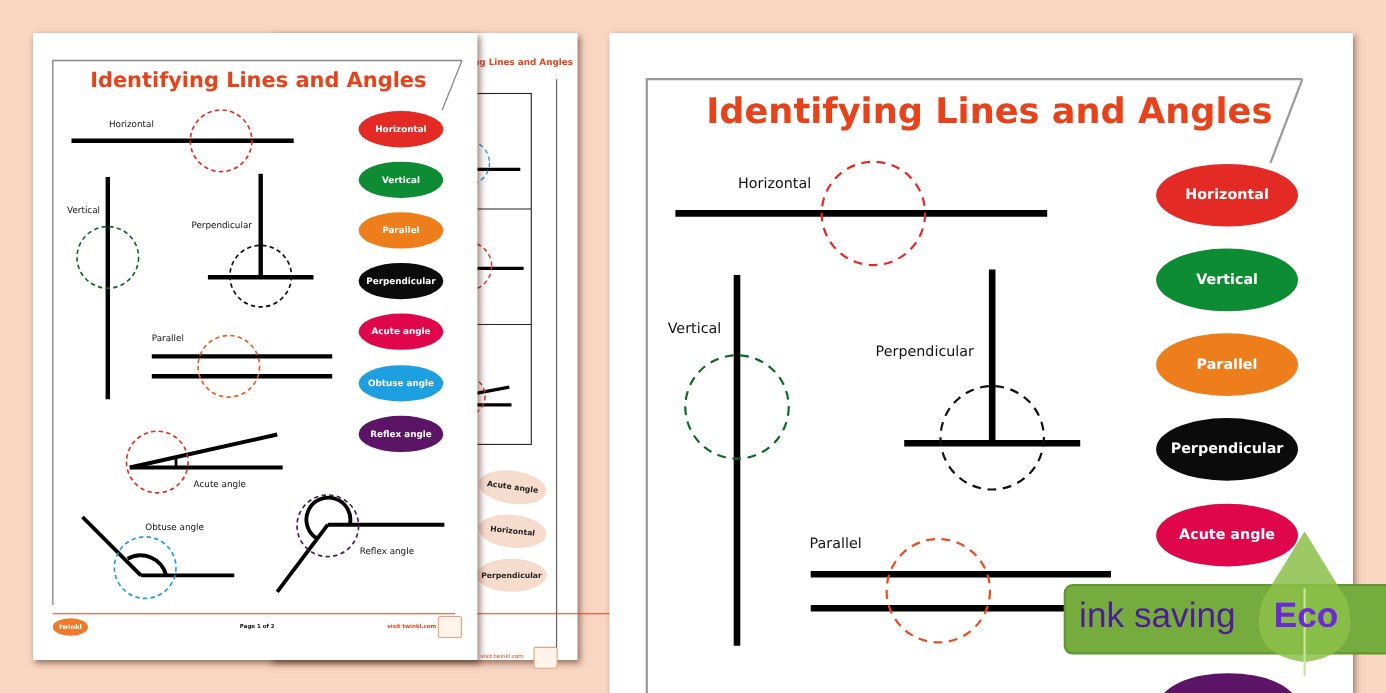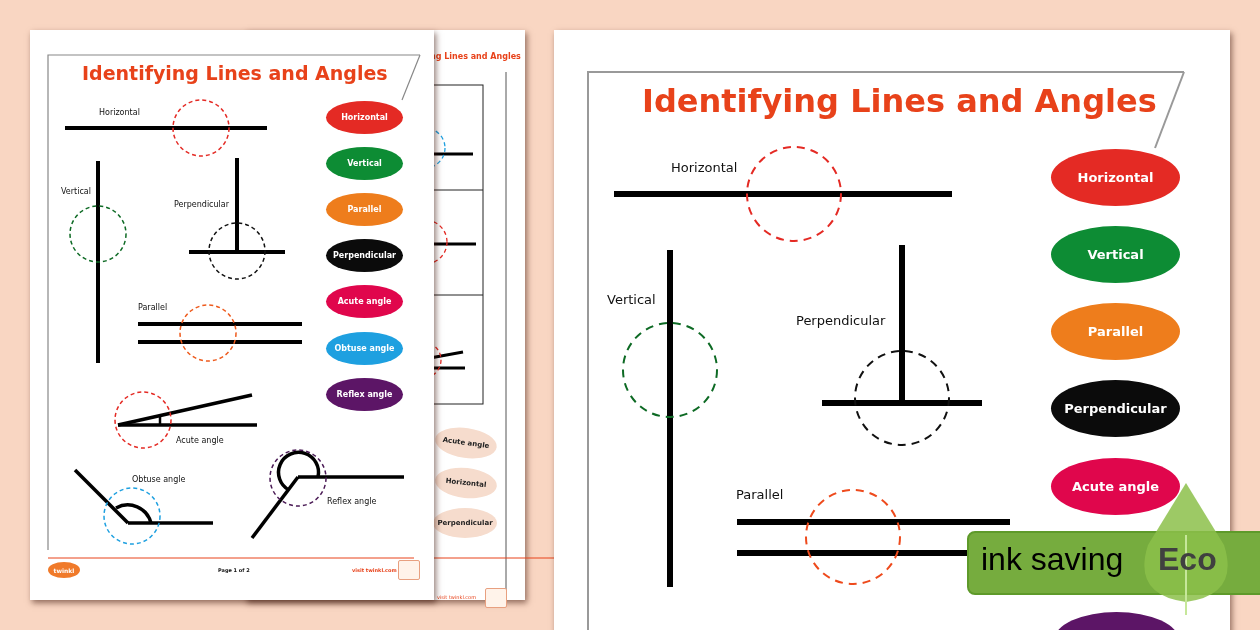--- a/index.html
+++ b/index.html
@@ -161,19 +161,19 @@
   <div class="pill" style="left:497px; top:350px; width:129px; height:57px; background:#0b0b0b; font-size:13px;">
       <span>Perpendicular</span>
     </div>
   <div class="pill" style="left:497px; top:428px; width:129px; height:57px; background:#e0064c; font-size:13px;">
       <span>Acute angle</span>
     </div>
   <div class="pill" style="left:500px; top:582px; width:125px; height:57px; background:#5c1566;"></div>
 </div>
 
 <div class="abs" style="left:967px; top:531px; width:300px; height:64px; background:#76ac3e; border:2px solid #5e9a2a; border-radius:8px 0 0 8px;">
-  <span class="abs" style="left:12px; top:8px; font-size:32px; color:#000000; font-family:'Liberation Sans', sans-serif;">ink saving</span>
+  <span class="abs" style="left:12px; top:8px; font-size:32px; color:#4c1d95; font-family:'Liberation Sans', sans-serif;">ink saving</span>
 </div>
 <svg width="1260" height="630" style="pointer-events:none;">
   <path d="M 1186 483 L 1224 545 Q 1240 595 1186 602 Q 1132 595 1148 545 Z" fill="#8cc04a" opacity="0.85"></path>
   <line x1="1186" y1="535" x2="1186" y2="615" stroke="#c6e79a" stroke-width="2"></line>
 </svg>
-<span class="abs" style="left:1158px; top:541px; font-size:32px; color:#404040; font-weight:bold; font-family:'Liberation Sans', sans-serif;">Eco</span>
+<span class="abs" style="left:1158px; top:541px; font-size:32px; color:#6d28d9; font-weight:bold; font-family:'Liberation Sans', sans-serif;">Eco</span>
 
 </body></html>

